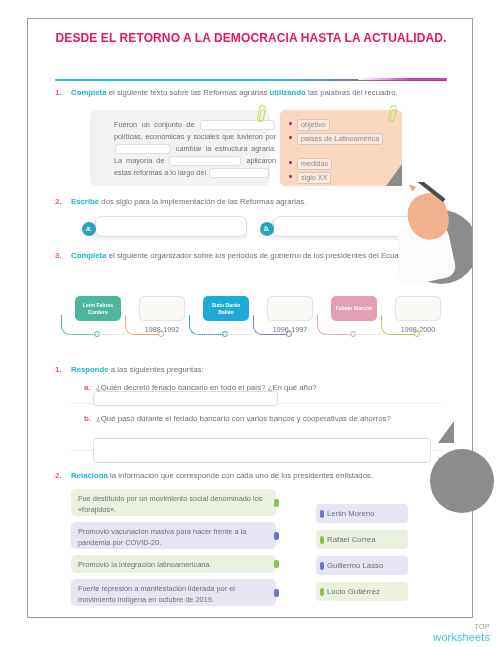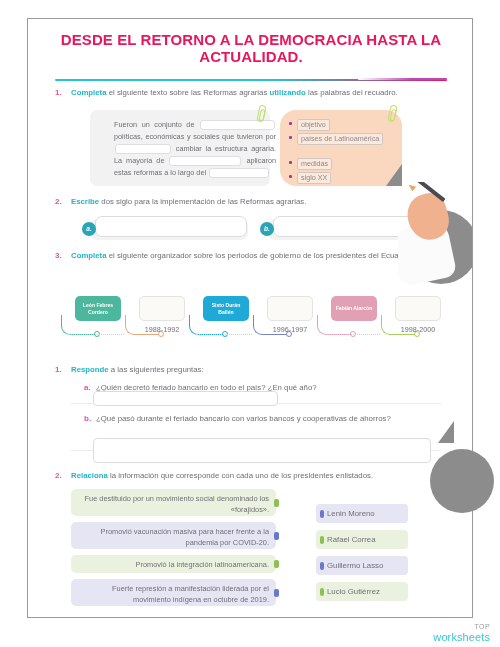--- a/index.html
+++ b/index.html
@@ -19,21 +19,21 @@
     position: absolute;
     left: 27px; top: 18px;
     width: 446px; height: 600px;
     border: 1px solid #9a9a9a;
     background: #fff;
   }
   
   .title-main {
     position: absolute; left: 0; top: 12px; width: 446px;
     text-align: center;
-    font-size: 15px; font-weight: bold;
+    font-size: 12px; font-weight: bold;
     color: #e8175d; letter-spacing: .1px;
   }
   .title-sub {
     position: absolute; left: 0; top: 32px; width: 446px;
     text-align: center;
     font-size: 9.4px; font-weight: bold;
     color: #231f20;
   }
   .divider {
     position: absolute; left: 27px; top: 60px;
@@ -80,21 +80,21 @@
     margin: 0 1px;
   }
   .blank.b1 { width: 75px; }
   .blank.b2 { width: 56px; }
   .blank.b3 { width: 72px; }
   .blank.b4 { width: 60px; }
 
   .panel-words {
     position: absolute; left: 252px; top: 91px;
     width: 122px; height: 76px;
-    background: #fad8c0; border-radius: 16px;
+    background: #fad8c0; border-radius: 5px;
   }
   .wrow {
     position: absolute; left: 9px;
     font-size: 7.2px; color: #8a8a90;
     line-height: 9.6px;
   }
   .wrow .dot {
     position: absolute; left: 0; top: 3px;
     width: 2.6px; height: 2.6px; border-radius: 50%;
     background: #a4358f;
@@ -184,21 +184,20 @@
   .qline {
     position: absolute; height: 1px; background: #ececec;
   }
   
   .mtile {
     position: absolute;
     border-radius: 5px;
     font-size: 7.4px; color: #6f6f76;
     line-height: 10.6px;
     padding: 5px 7px;
-    text-align: right;
   }
   .mtile.green { background: #eaf2df; }
   .mtile.lav   { background: #e6e5f4; }
   .nub {
     position: absolute;
     width: 5px; height: 8px; border-radius: 2px;
   }
   .nub.green { background: #8cc152; }
   .nub.blue  { background: #6b78c9; }
   .rtile {

